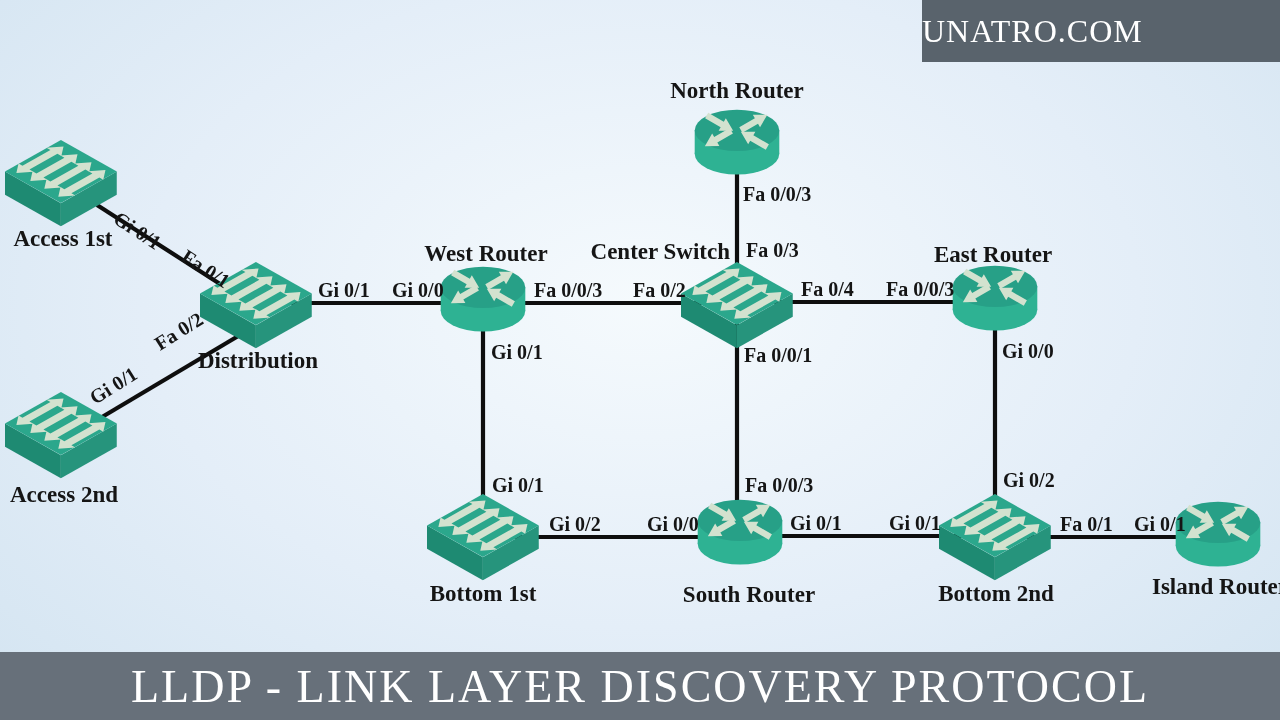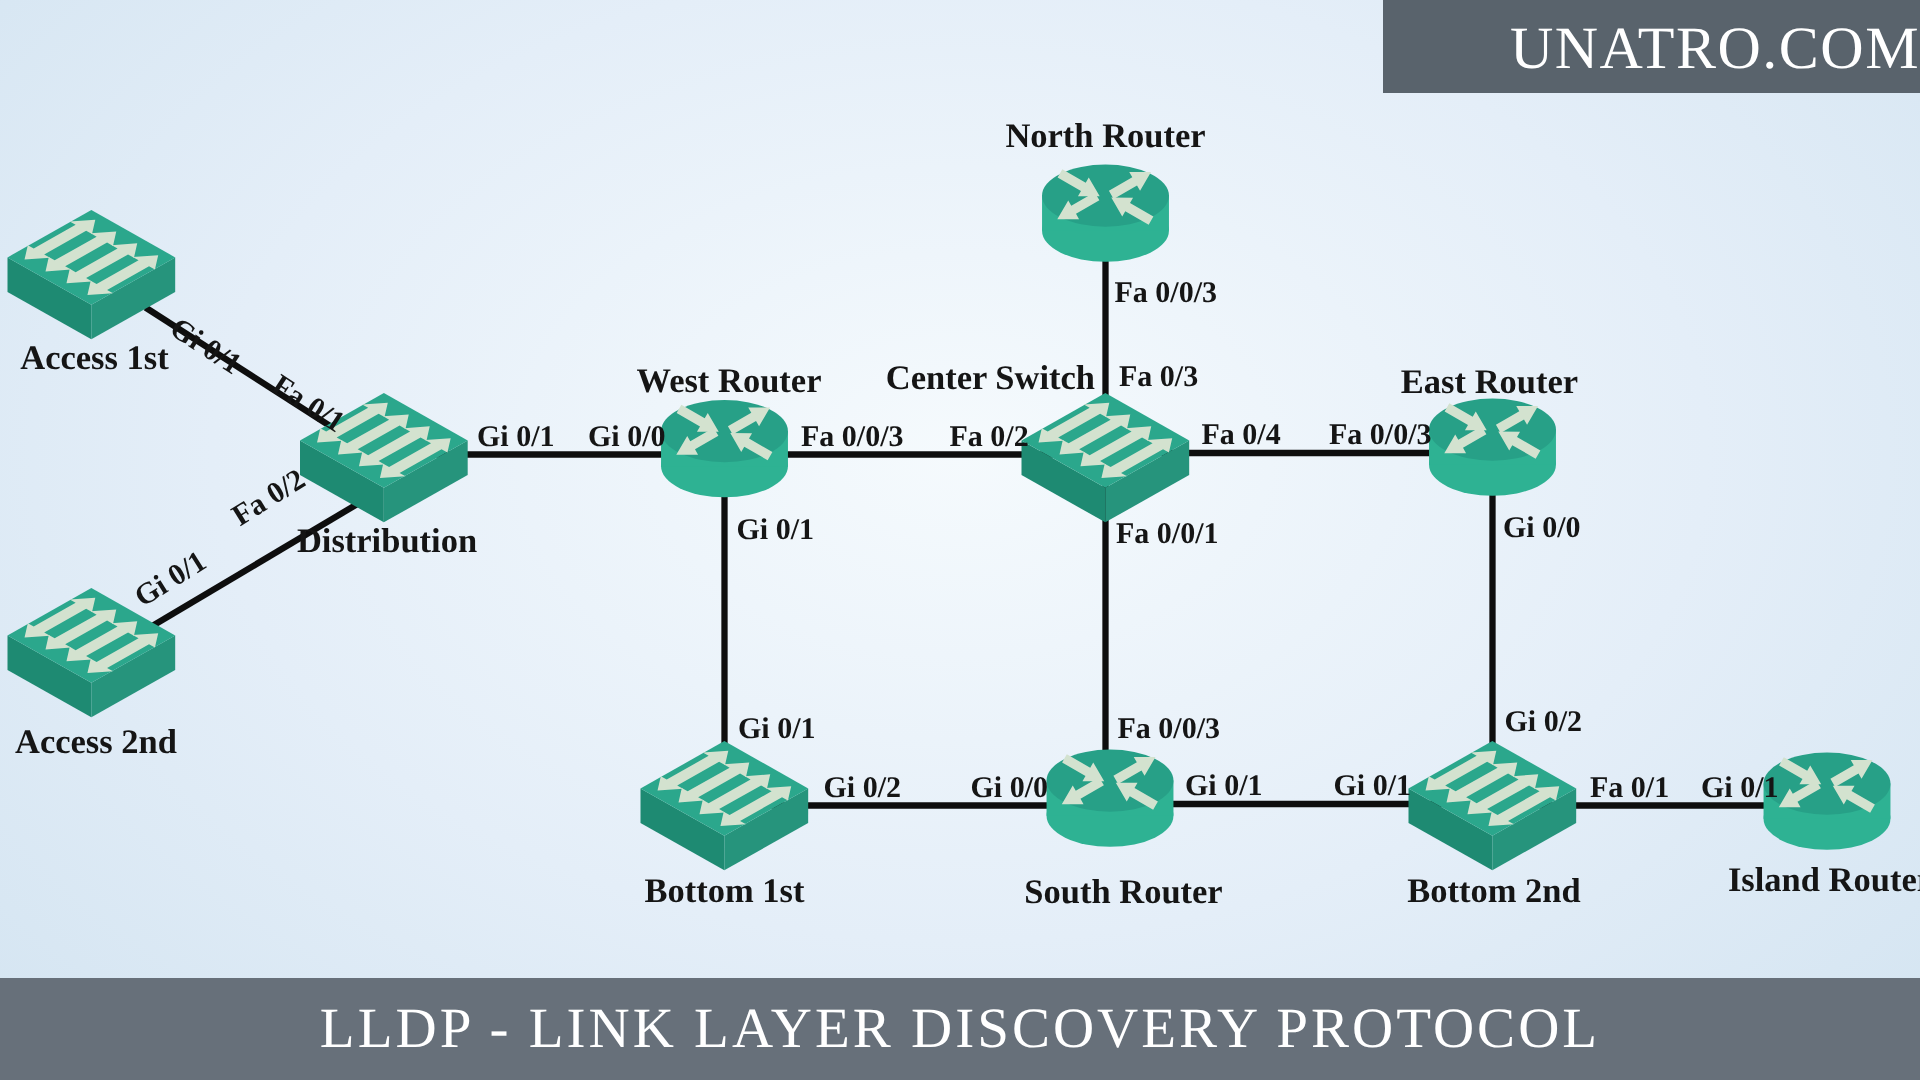--- a/index.html
+++ b/index.html
@@ -7,28 +7,28 @@
     width:1280px;height:720px;position:relative;overflow:hidden;
     background: radial-gradient(ellipse at 50% 42%,
       var(--background_center,#f5fafd) 0%,
       #e4eef8 55%,
       var(--background_edge,#d3e4f1) 100%);
     font-family:"Liberation Serif","DejaVu Serif",serif;
   }
   .banner-top{
     position:absolute;top:0;right:0;width:358px;height:62px;
     background:var(--banner_top_bg,#59636c);
-    display:flex;align-items:center;justify-content:flex-end;
-    color:var(--banner_text,#fff);font-size:40px;letter-spacing:1px;
+    display:flex;align-items:center;justify-content:flex-start;
+    color:var(--banner_text,#fff);font-size:32px;letter-spacing:1px;
   }
   .banner-bottom{
     position:absolute;left:0;right:0;bottom:0;height:68px;
     background:var(--banner_bottom_bg,#67707a);
     display:flex;align-items:center;justify-content:center;
-    color:var(--banner_text,#fff);font-size:38px;letter-spacing:2px;white-space:nowrap;
+    color:var(--banner_text,#fff);font-size:46px;letter-spacing:2px;white-space:nowrap;
   }
   svg.diagram{position:absolute;left:0;top:0;}
   .net-link{stroke:var(--link_line,#0e0e0e);stroke-width:4.2;}
   .sw-top{fill:var(--switch_top,#2ba78c);}
   .sw-left{fill:var(--switch_left,#1e8a72);}
   .sw-right{fill:var(--switch_right,#26947c);}
   .rt-top{fill:var(--router_top,#27a087);}
   .rt-body{fill:var(--router_body,#2eb293);}
   .ico-arrow{fill:var(--icon_arrow,#d3e2cf);}
   .port-label{

